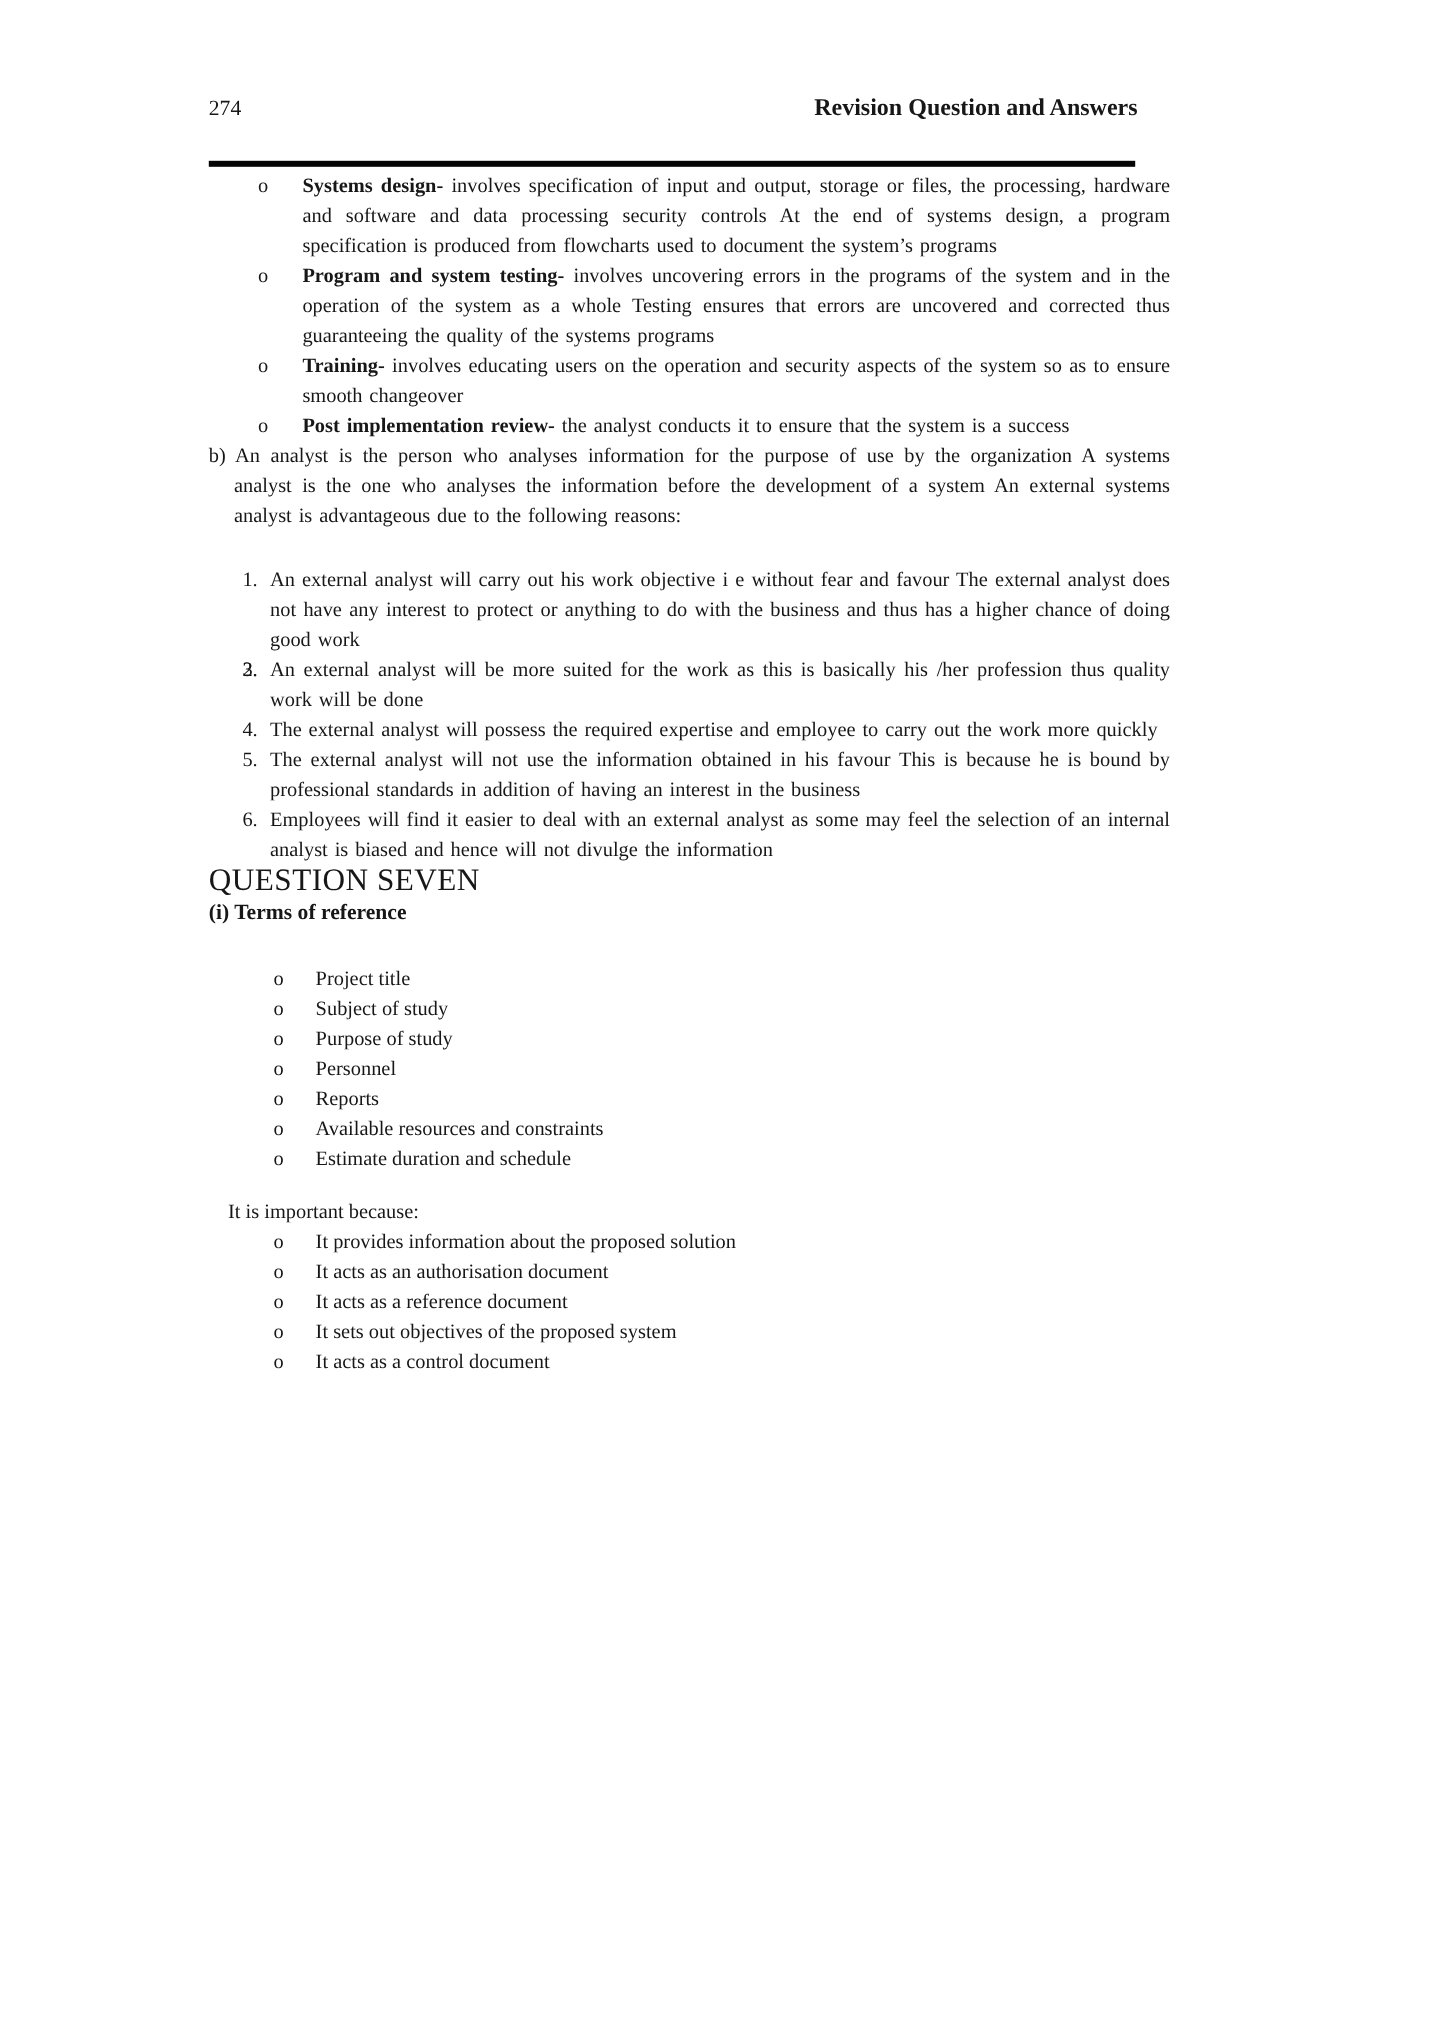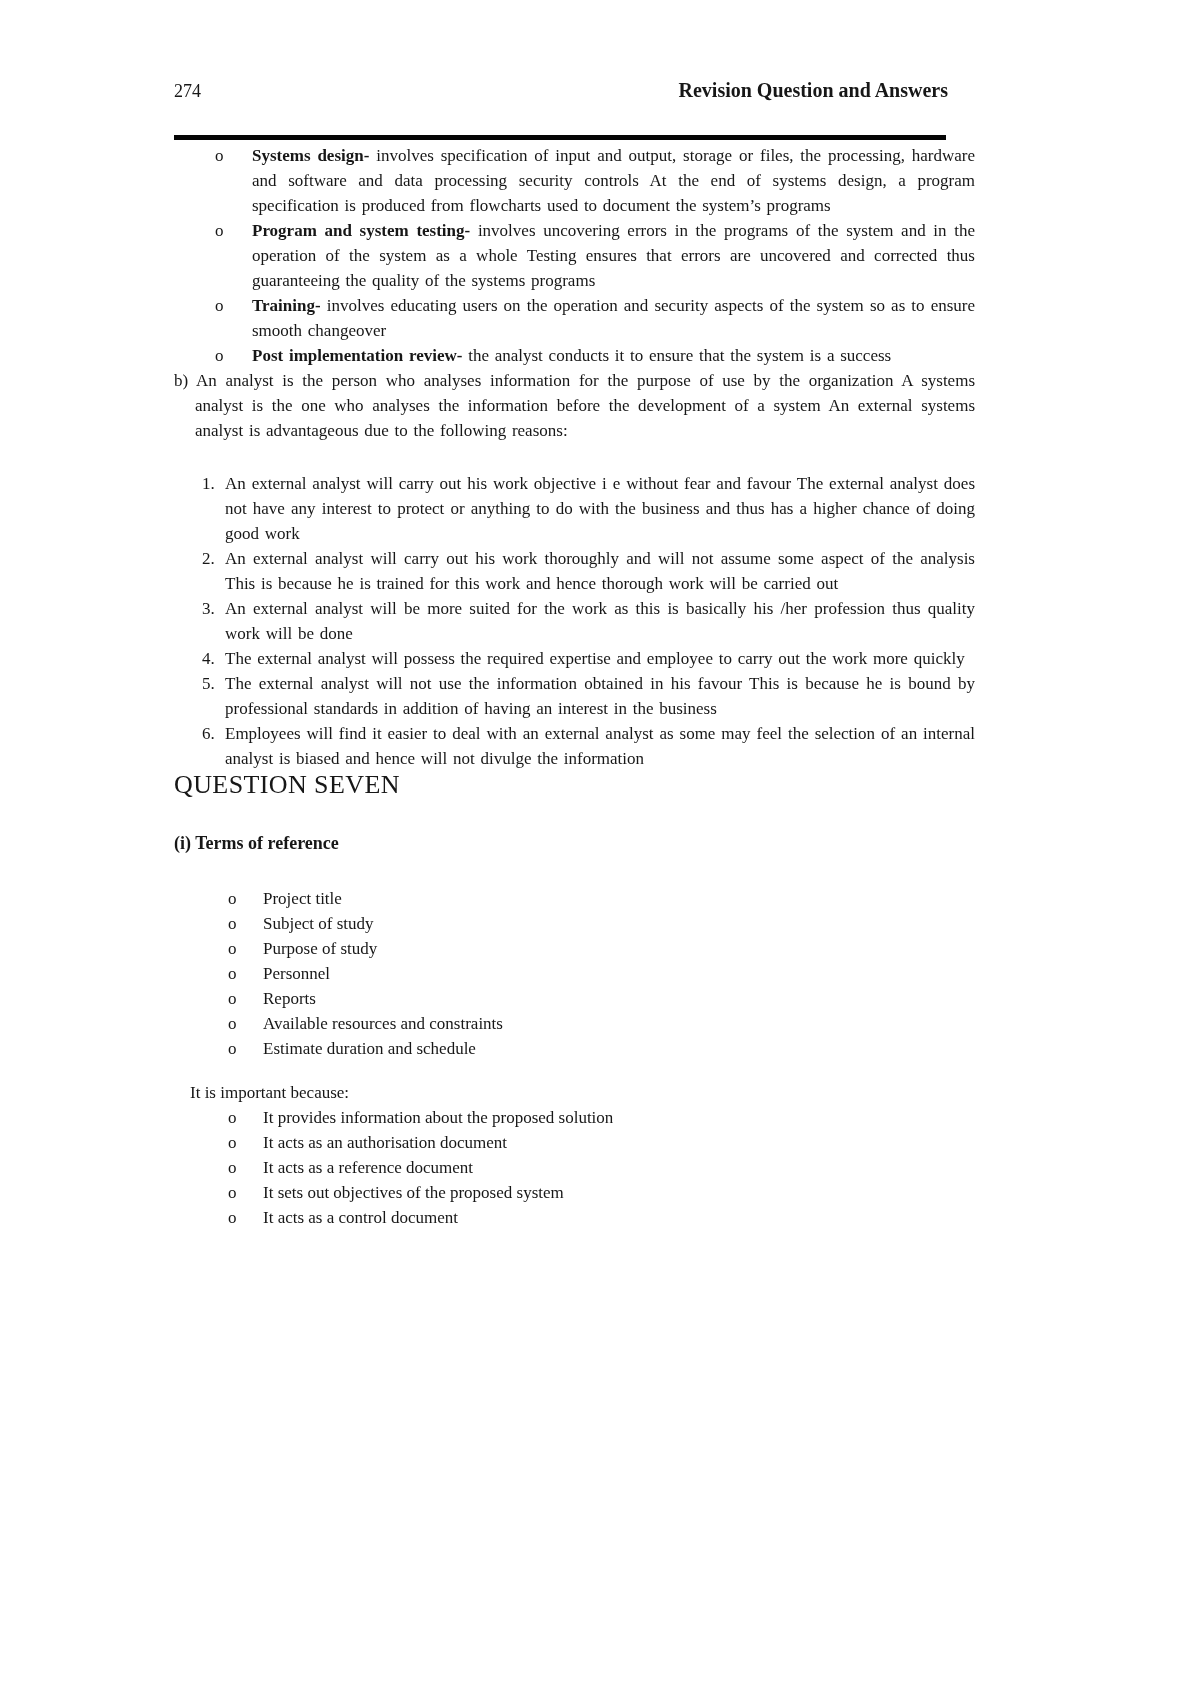--- a/index.html
+++ b/index.html
@@ -28,21 +28,21 @@
 
   .answer-b { padding-left: 21px; text-indent: -21px; }
 
   .reasons { margin-top: 28px; }
   .num-item { position: relative; padding-left: 51px; }
   .num-item .num { position: absolute; left: 28px; top: 0; }
 
   .q7-heading { font-size: 26px; line-height: 28px; font-weight: normal; letter-spacing: 0.4px; }
   .q7-intro { margin-top: 14px; }
 
-  .terms-heading { margin-top: 32px; font-size: 18px; font-weight: bold; }
+  .terms-heading { font-size: 18px; font-weight: bold; }
   .terms-body { padding-left: 16px; }
 
   .contains-list { margin-top: 30px; }
   .o-item.lvl2 { padding-left: 89px; }
   .o-item.lvl2 .marker { position: absolute; left: 54px; top: 0; }
 
   .lead { padding-left: 16px; margin-top: 19px; }
 
   .footer { position: absolute; left: 173px; top: 1591px; width: 740px; }
   .footer-rule { width: 740px; height: 2px; background: #2a2a2a; }
@@ -93,21 +93,20 @@
       <span>An analyst is the person who analyses information for the purpose of use by the organization  A systems analyst is the one who analyses the information before the development of a system  An external systems analyst is advantageous due to the following reasons:</span>
     </div>
 
     <div class="reasons">
       <div class="num-item just">
         <span class="num">1.</span>
         <span>An external analyst will carry out his work objective i e  without fear and favour  The external analyst does not have any interest to protect or anything to do with the business and thus has a higher chance of doing good work</span>
       </div>
       <div class="num-item just">
         <span class="num">2.</span>
-        <span>An external analyst will carry out his work thoroughly and will not assume some aspect of the analysis  This is because he is trained for this work and hence thorough work will be carried out</span>
       </div>
       <div class="num-item just">
         <span class="num">3.</span>
         <span>An external analyst will be more suited for the work as this is basically his /her profession thus quality work will be done</span>
       </div>
       <div class="num-item just">
         <span class="num">4.</span>
         <span>The external analyst will possess the required expertise and employee to carry out the work more quickly</span>
       </div>
       <div class="num-item just">

